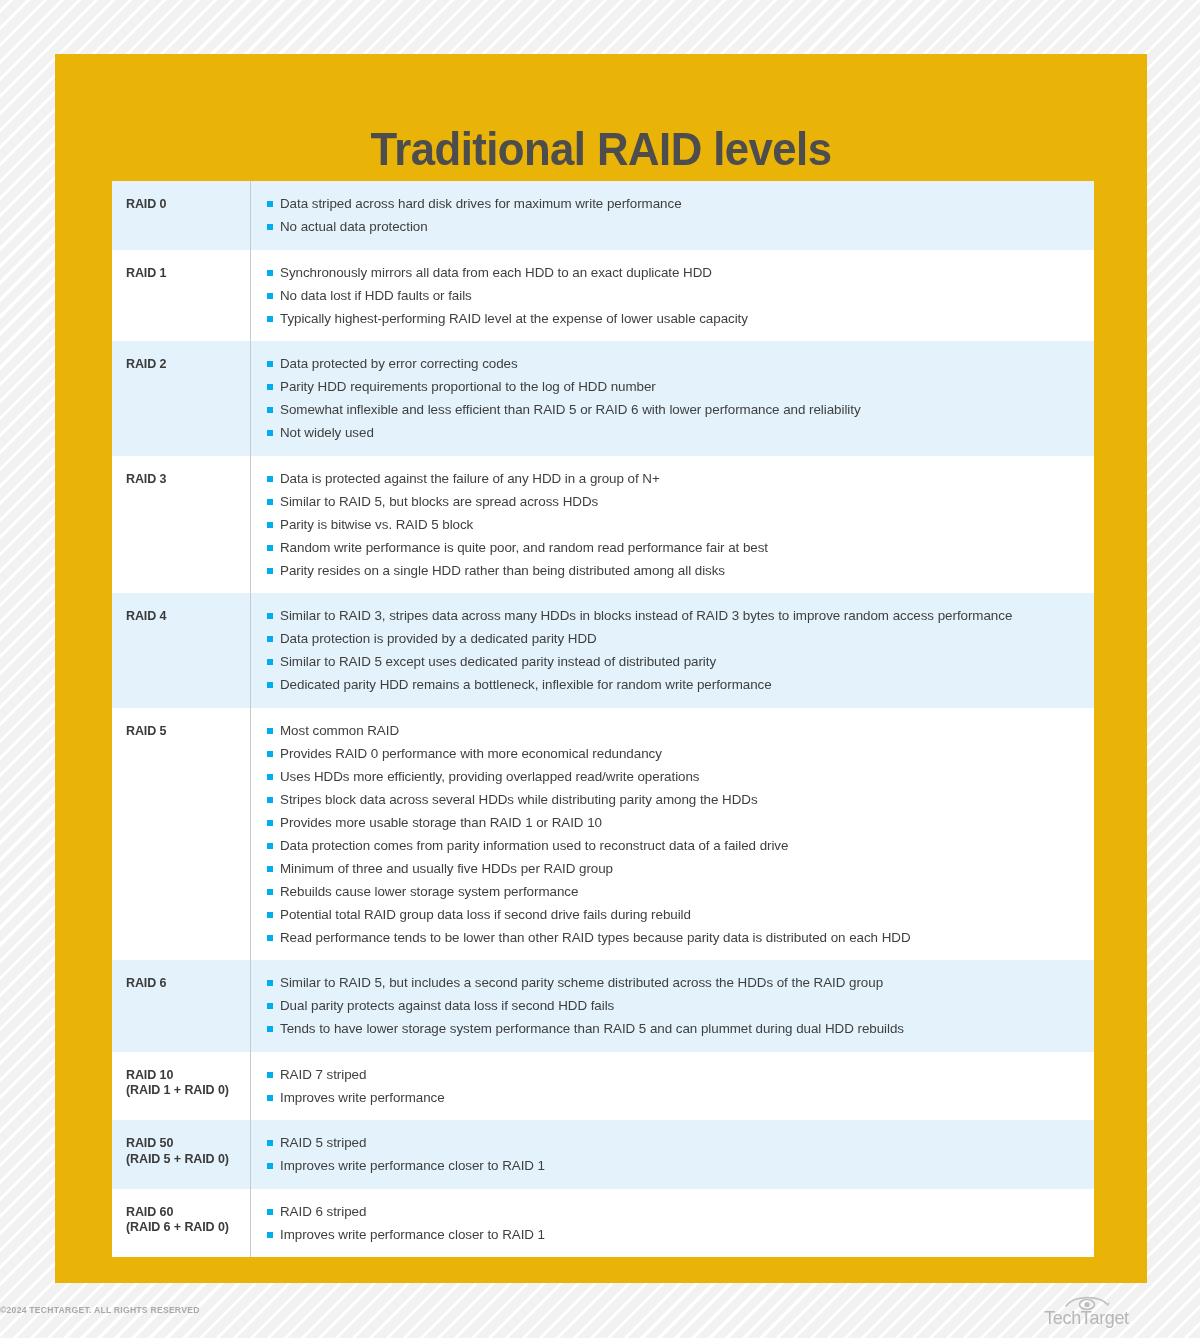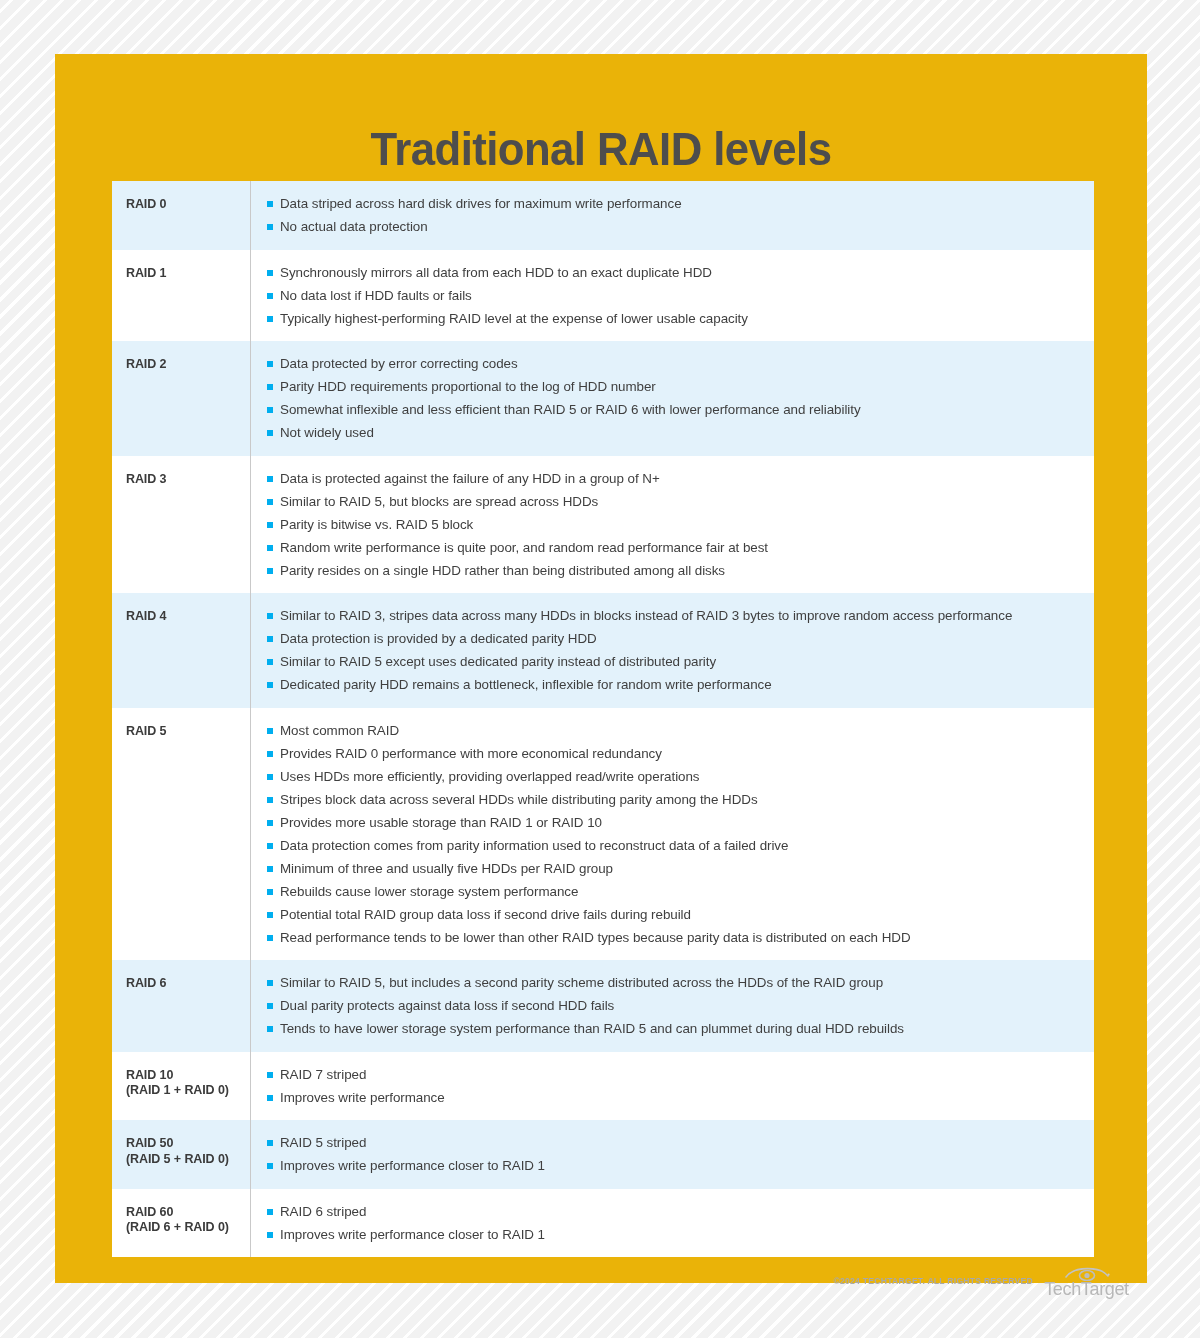--- a/index.html
+++ b/index.html
@@ -107,24 +107,24 @@
     top: 6px;
     width: 6px;
     height: 6px;
     background: #00aeef;
   }
 
   
   #footer {
     position: absolute;
     left: 0;
-    top: 1264px;
+    top: 1293px;
     width: 1147px;
     display: flex;
-    justify-content: flex-end;
+    justify-content: space-between;
     align-items: center;
   }
   #copyright {
     font-size: 8.6px;
     font-weight: bold;
     color: #a9a9a9;
     letter-spacing: 0.25px;
     margin-right: 9px;
     white-space: nowrap;
   }

